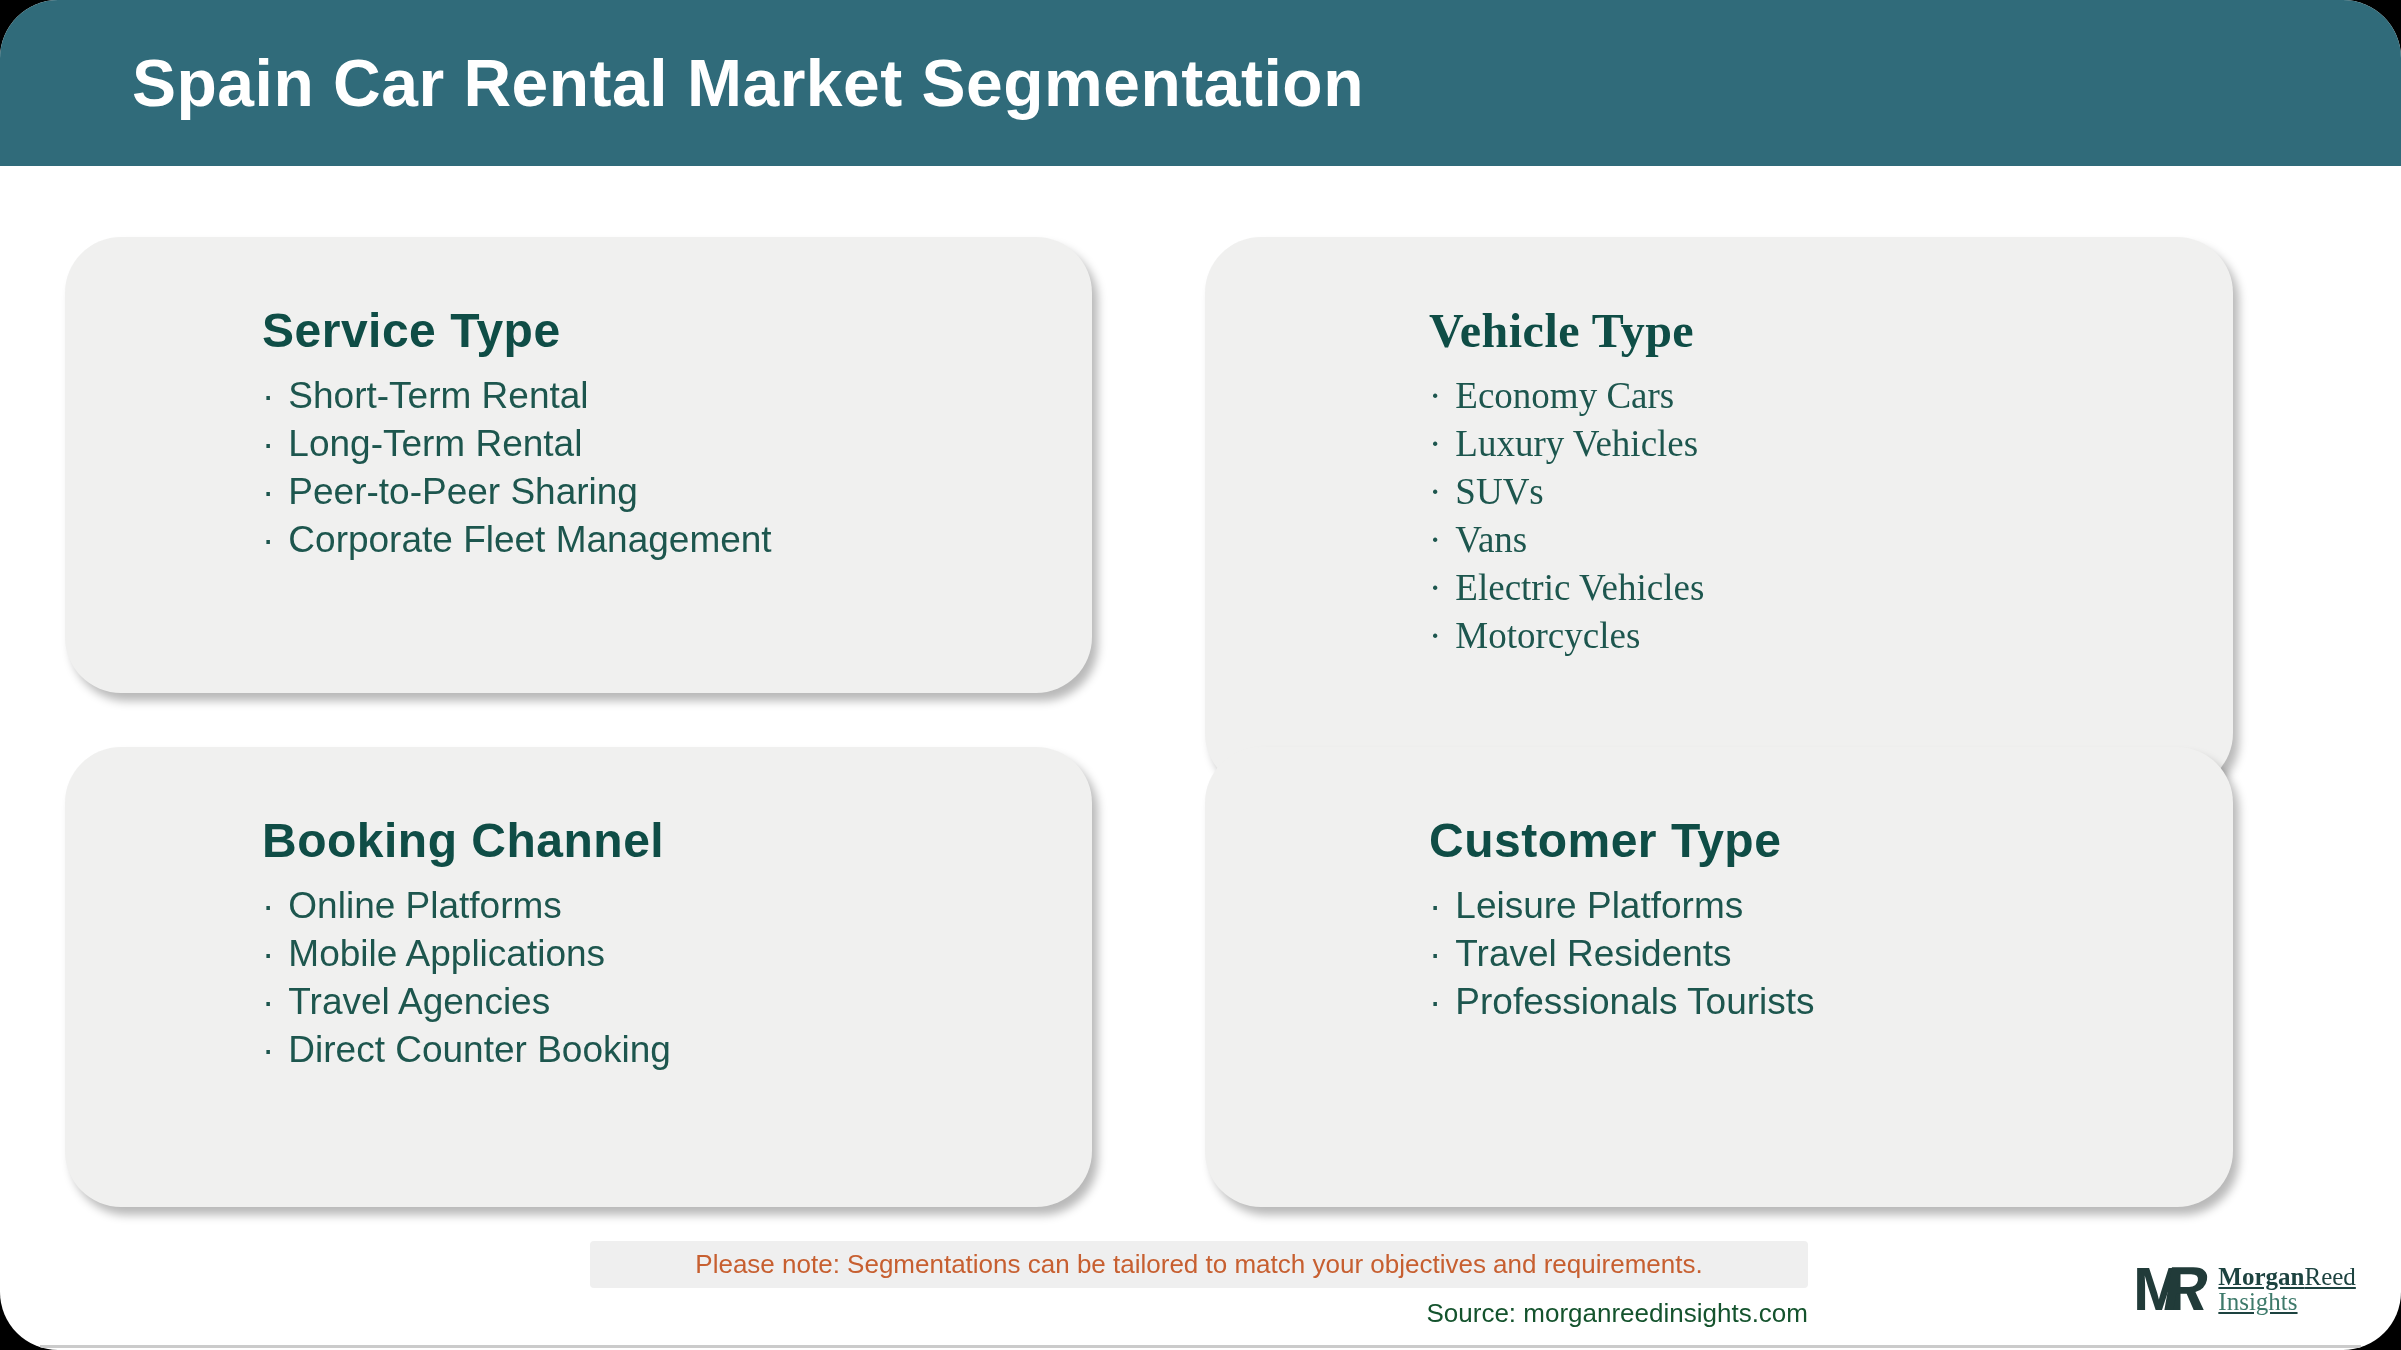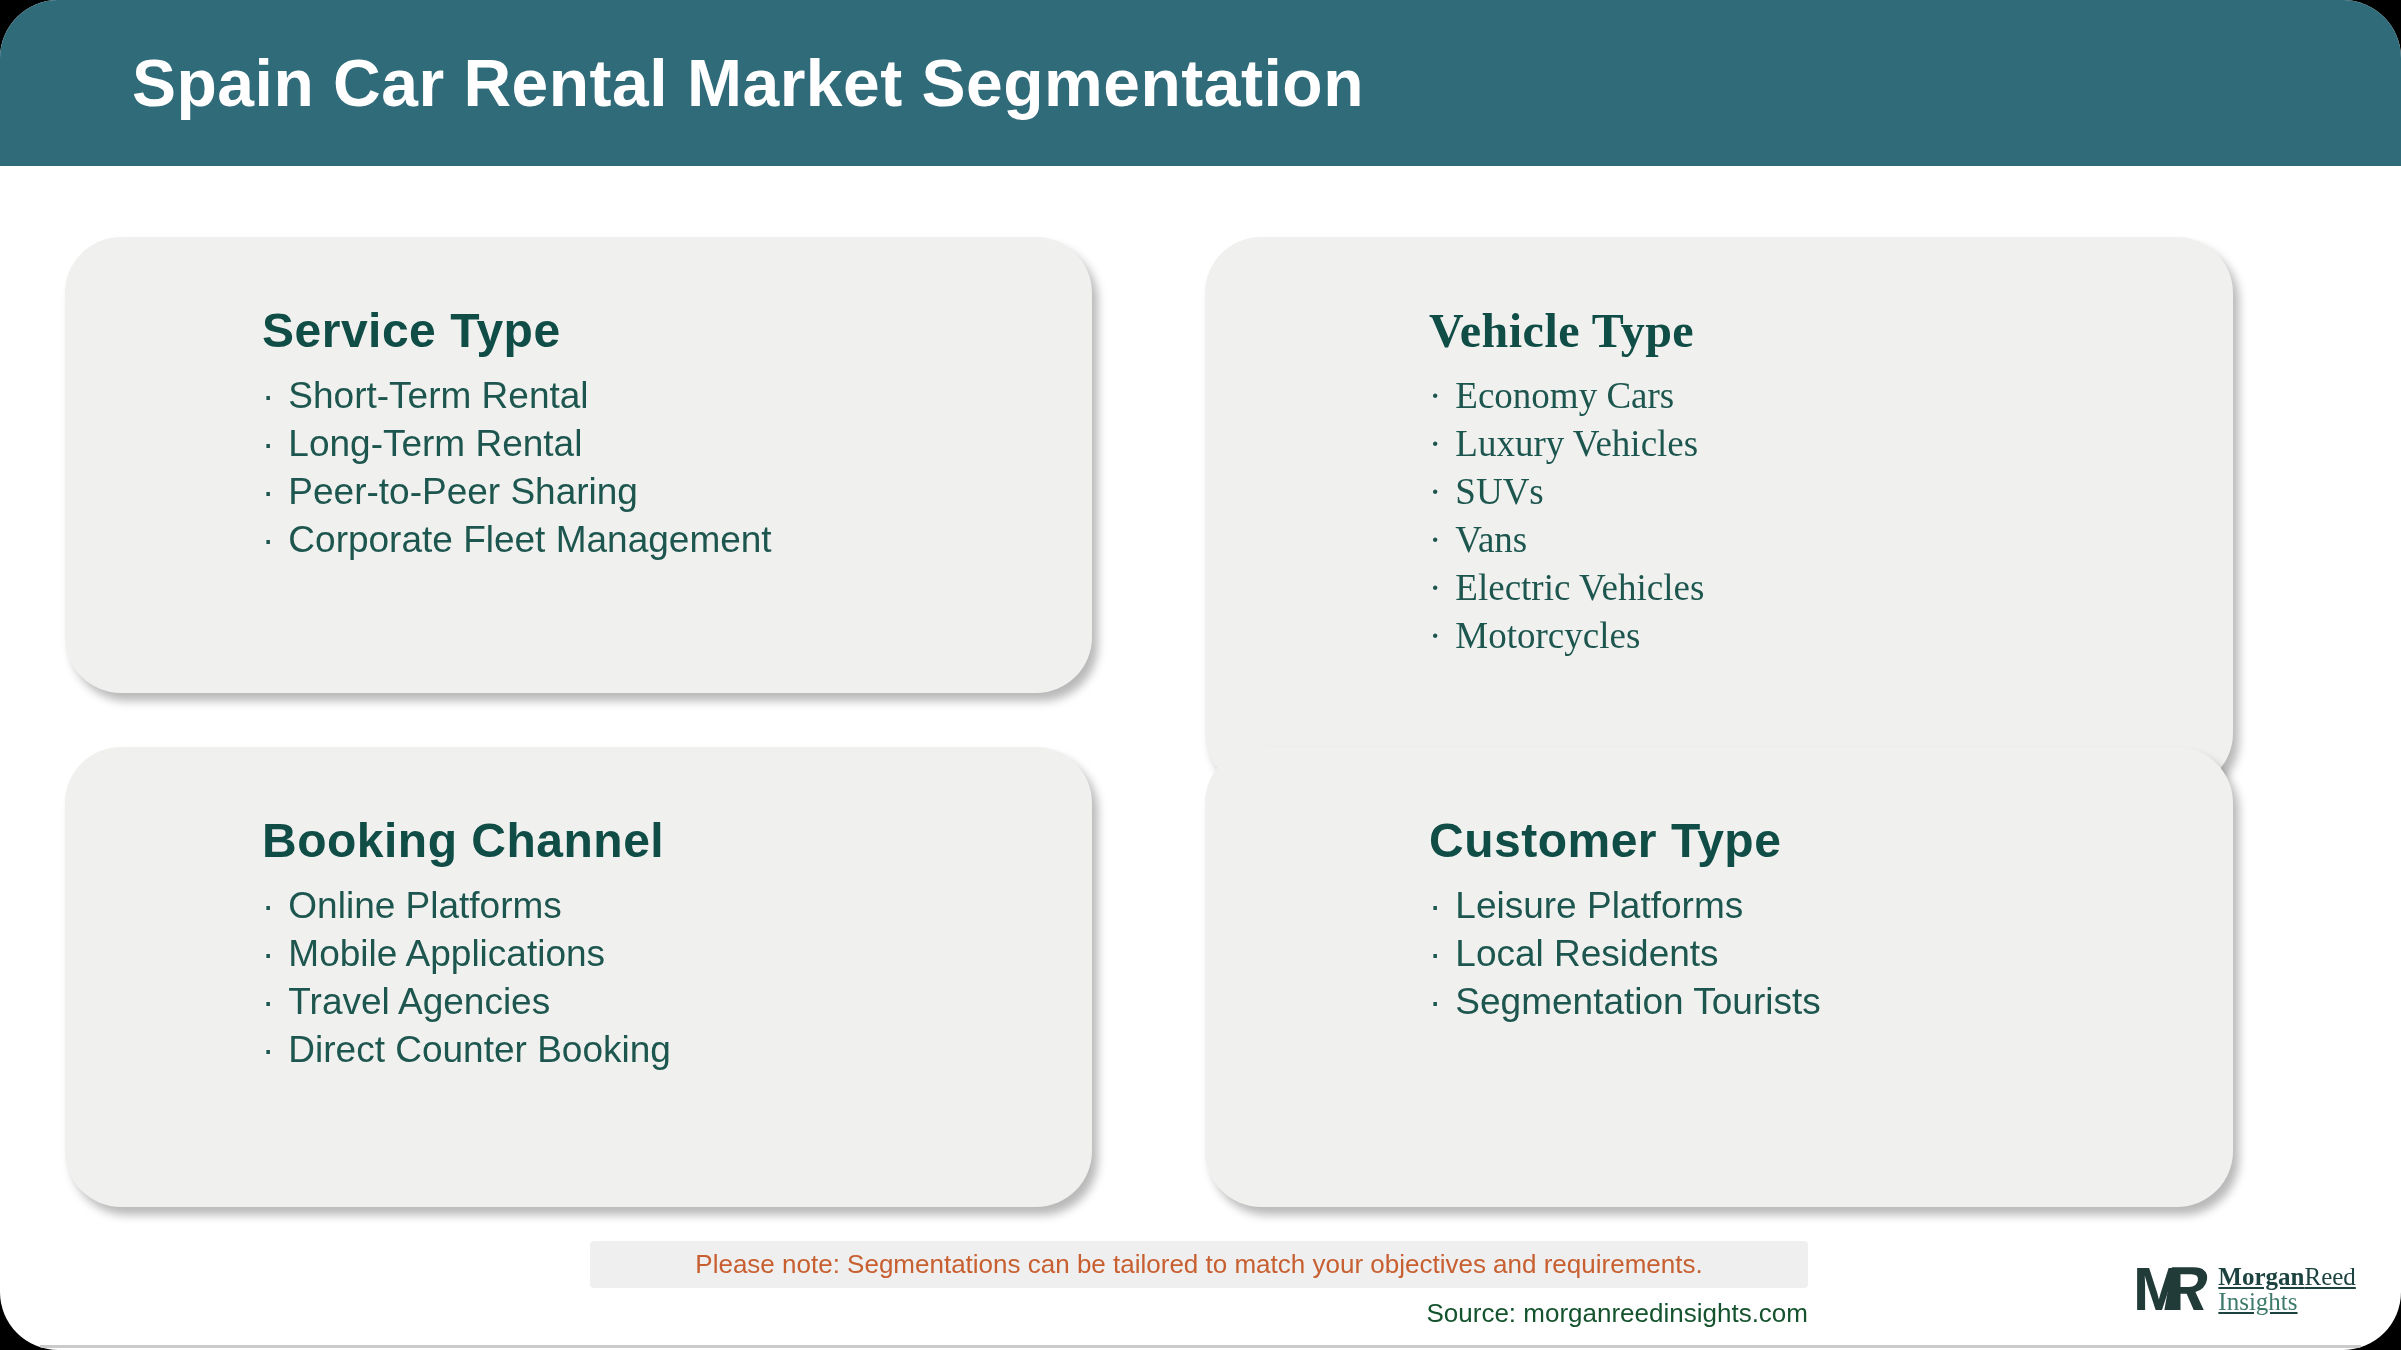--- a/index.html
+++ b/index.html
@@ -106,22 +106,22 @@
         <li><span class="bullet">·</span><span>Mobile Applications</span></li>
         <li><span class="bullet">·</span><span>Travel Agencies</span></li>
         <li><span class="bullet">·</span><span>Direct Counter Booking</span></li>
       </ul>
   </section>
 
   <section class="card c4">
     <h2>Customer Type</h2>
     <ul>
         <li><span class="bullet">·</span><span>Leisure Platforms</span></li>
-        <li><span class="bullet">·</span><span>Local Residents</span></li>
-        <li><span class="bullet">·</span><span>Segmentation Tourists</span></li>
+        <li><span class="bullet">·</span><span>Travel Residents</span></li>
+        <li><span class="bullet">·</span><span>Professionals Tourists</span></li>
       </ul>
   </section>
 
   <div class="note-bar">
     <span>Please note: Segmentations can be tailored to match your objectives and requirements.</span>
   </div>
 
   <div class="source">Source: morganreedinsights.com</div>
 
   <div class="logo">

